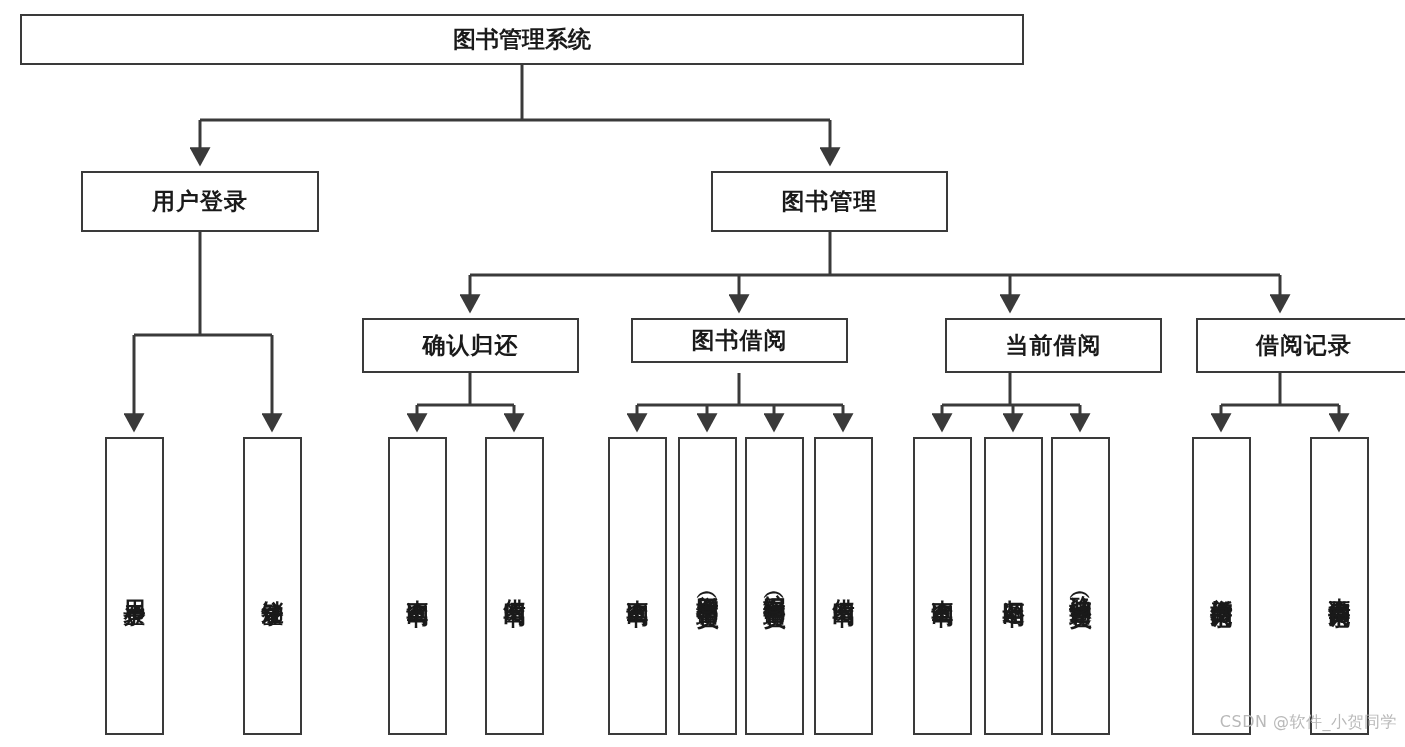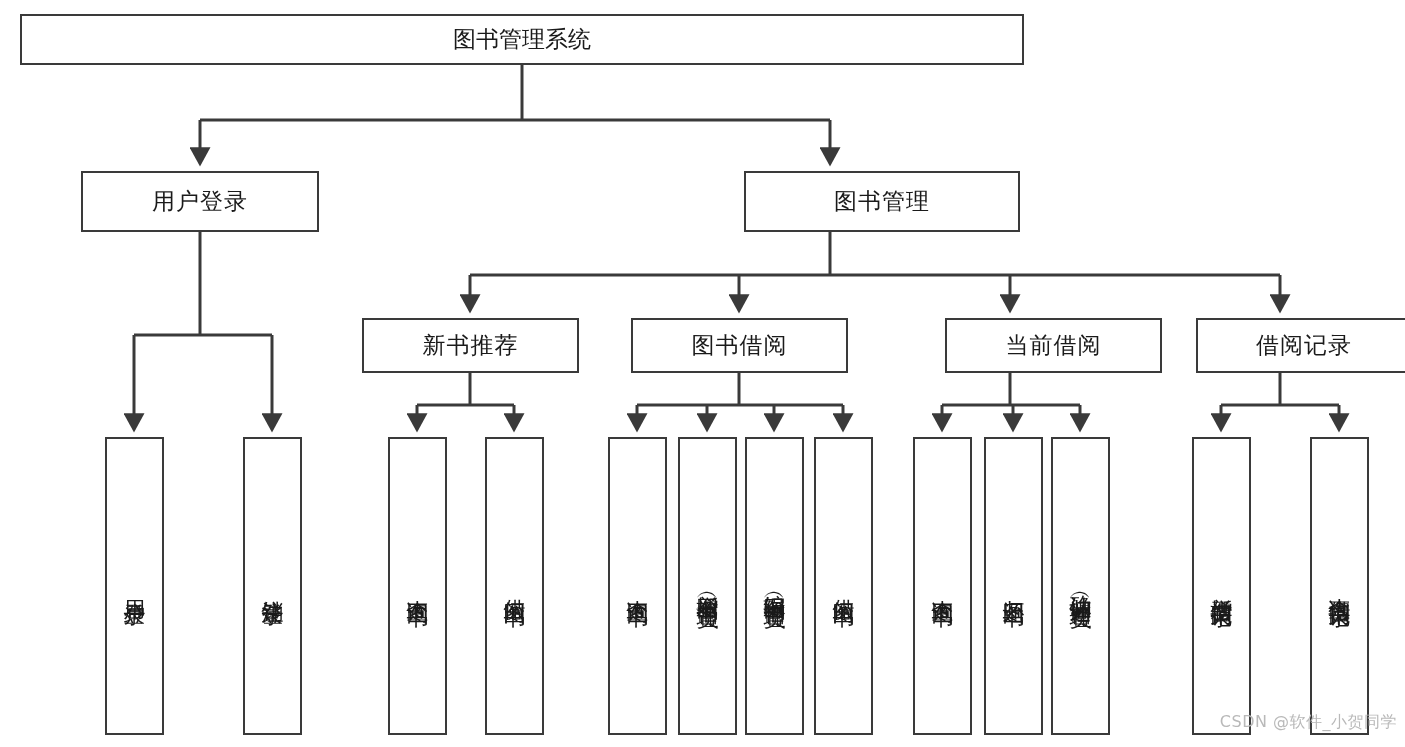--- a/index.html
+++ b/index.html
@@ -28,20 +28,21 @@
   }
   .node {
     position: absolute;
     box-sizing: border-box;
     border: 2.5px solid #3a3a3a;
     background: #ffffff;
     display: flex;
     align-items: center;
     justify-content: center;
     color: #1a1a1a;
+    font-weight: bold;
   }
   .node.h {
     font-size: 23px;
     letter-spacing: 1px;
     line-height: 1.2;
   }
   .node.root {
     font-size: 23px;
   }
   .node.v {
@@ -128,24 +129,24 @@
       <path d="M 1280 373 L 1280 405"></path>
       <path d="M 1221 405 L 1339 405"></path>
       <path d="M 1221 405 L 1221 429" marker-end="url(#arrow)"></path>
       <path d="M 1339 405 L 1339 429" marker-end="url(#arrow)"></path>
     </g>
   </svg>
 
   <div class="node root" style="left:20px; top:14px; width:1004px; height:51px;">图书管理系统</div>
 
   <div class="node h" style="left:81px; top:171px; width:238px; height:61px;">用户登录</div>
-  <div class="node h" style="left:744px; top:171px; width:276px; height:61px;">图书管理</div>
+  <div class="node h" style="left:711px; top:171px; width:237px; height:61px;">图书管理</div>
 
-  <div class="node h" style="left:362px; top:318px; width:217px; height:55px;">新书推荐</div>
-  <div class="node h" style="left:631px; top:318px; width:217px; height:55px;">图书借阅</div>
+  <div class="node h" style="left:362px; top:318px; width:217px; height:55px;">确认归还</div>
+  <div class="node h" style="left:631px; top:318px; width:217px; height:45px;">图书借阅</div>
   <div class="node h" style="left:901px; top:318px; width:217px; height:55px;margin-left:44px;">当前借阅</div>
   <div class="node h" style="left:1172px; top:318px; width:216px; height:55px;margin-left:24px;">借阅记录</div>
 
   <div class="node v" style="left:105px; top:437px; width:59px; height:298px;">
     <span class="vtext">用户登录</span>
   </div>
   <div class="node v" style="left:243px; top:437px; width:59px; height:298px;">
     <span class="vtext">注销登录</span>
   </div>
 

